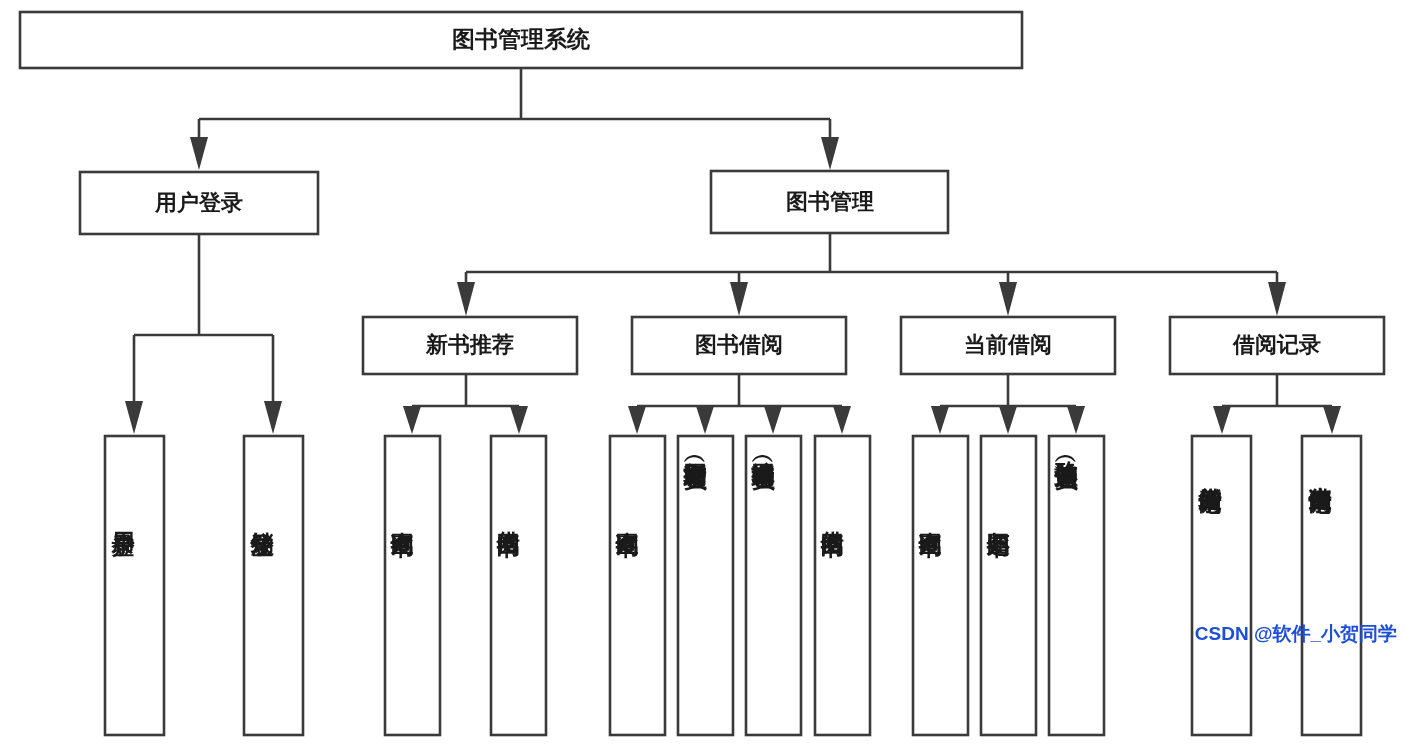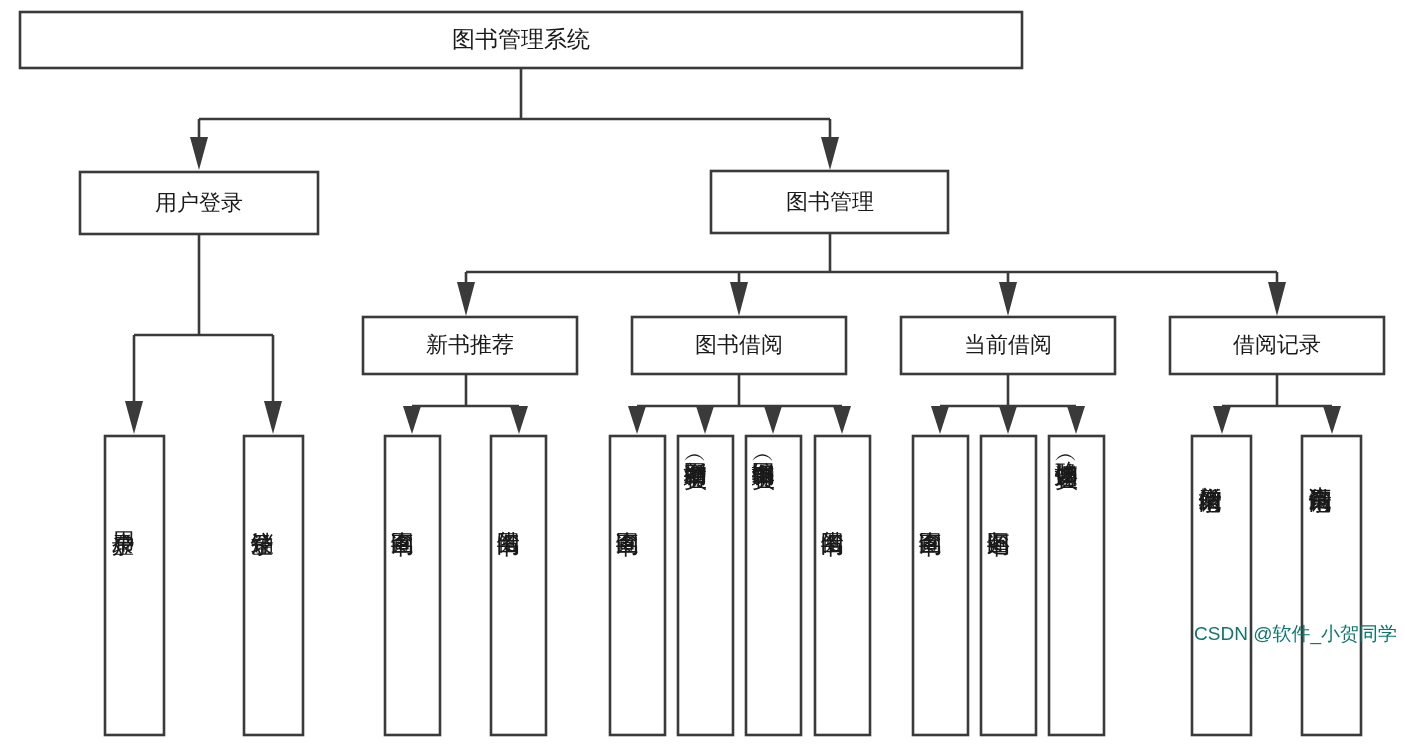--- a/index.html
+++ b/index.html
@@ -11,20 +11,21 @@
     width: 1405px;
     height: 747px;
     font-family: "Liberation Sans", "DejaVu Sans", sans-serif;
     overflow: hidden;
   }
   #diagram-root {
     position: relative;
     width: 1405px;
     height: 651px;
     background: #ffffff;
+    font-weight: bold;
   }
   svg.flow {
     position: absolute;
     top: 0;
     left: 0;
     width: 1405px;
     height: 747px;
   }
   .node-rect {
     fill: #ffffff;
@@ -66,21 +67,21 @@
   .arrow-head {
     fill: #3a3a3a;
     stroke: none;
   }
   #watermark {
     position: absolute;
     right: 8px;
     bottom: 4px;
     font-family: "Liberation Sans", "DejaVu Sans", sans-serif;
     font-size: 19px;
-    color: #0f766e;
+    color: #1d4ed8;
     white-space: nowrap;
     pointer-events: none;
   }
 </style>
 </head>
 <body>
 
 <div id="diagram-root">
 
   <svg class="flow" viewBox="0 0 1405 747">

